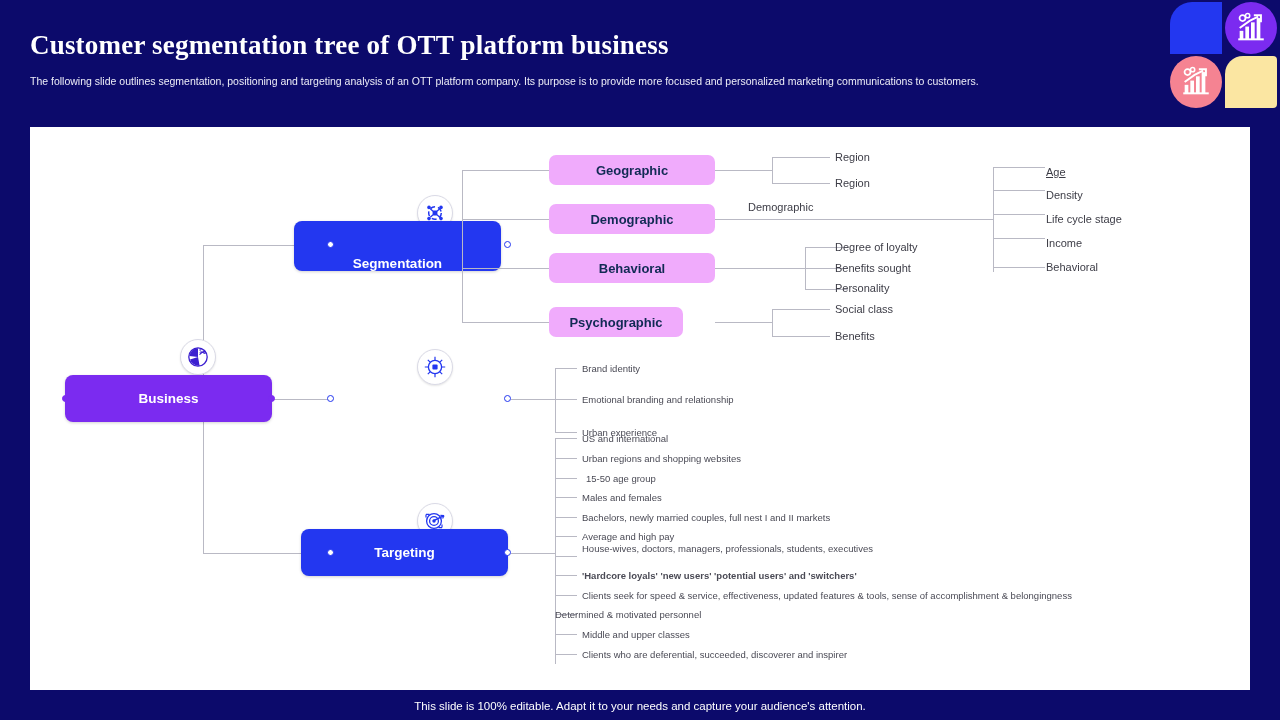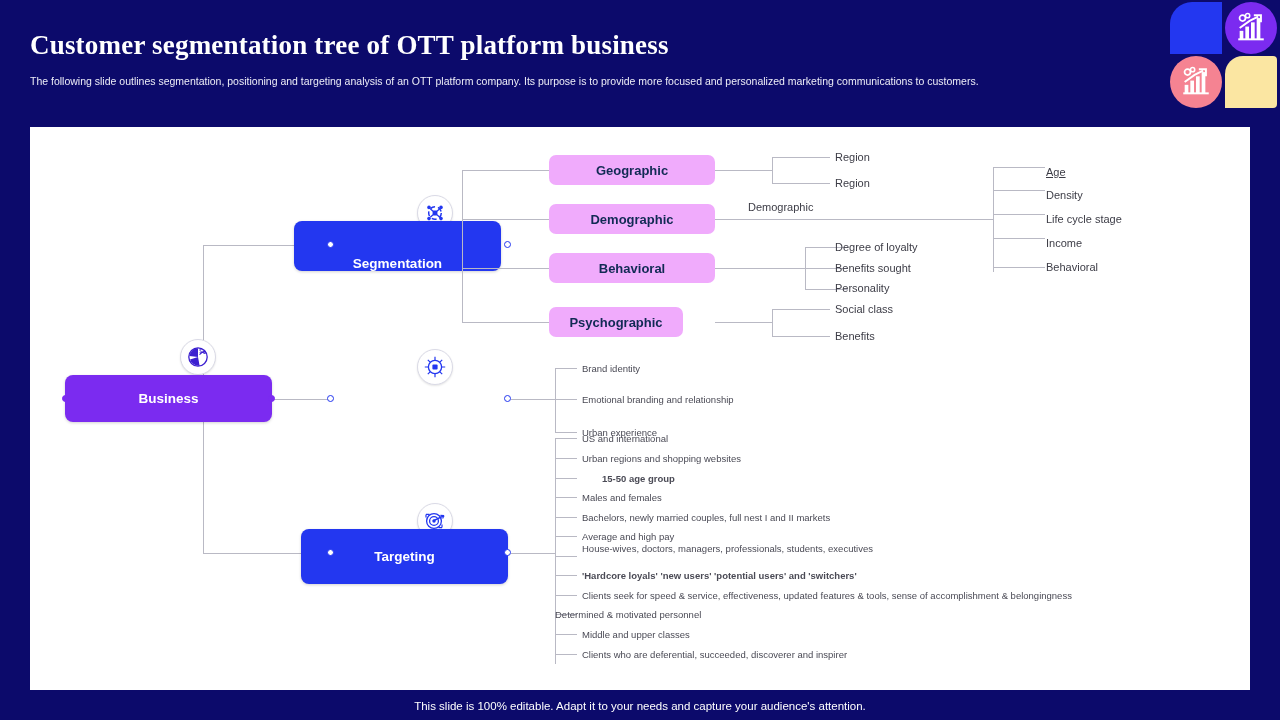--- a/index.html
+++ b/index.html
@@ -232,21 +232,21 @@
   <div class="ricon" style="left:387px;top:376px;">
     <svg viewBox="0 0 24 24">
       <circle cx="11" cy="12" r="7.4" fill="none" stroke="#2337F0" stroke-width="1.3"></circle>
       <circle cx="11" cy="12" r="4.4" fill="none" stroke="#2337F0" stroke-width="1.3"></circle>
       <circle cx="11" cy="12" r="1.7" fill="#2337F0"></circle>
       <path d="M10 12 L21 6.6" stroke="#2337F0" stroke-width="1.4"></path>
       <path d="M21 6.6 L17.4 6.4 M21 6.6 L19.6 9.6" stroke="#2337F0" stroke-width="1.2" fill="none"></path>
       <path d="M3 5.4 H6.6 M3 5.4 V8.6 M19 18.6 H15.4 M19 18.6 V15.4" stroke="#2337F0" stroke-width="1.2" fill="none"></path>
     </svg>
   </div>
-  <div class="node main" style="left:271px;top:402px;width:207px;height:55px;">
+  <div class="node main" style="left:271px;top:402px;width:207px;height:47px;">
     <span>Targeting</span>
   </div>
   <div class="dot" style="left:297px;top:422px;"></div>
   <div class="dot" style="left:474px;top:422px;"></div>
 
   <div class="ln h" style="left:481px;top:426px;width:44px;"></div>
   <div class="ln v" style="left:525px;top:311px;height:226px;"></div>
 
   <div class="ln h" style="left:525px;top:311px;width:22px;"></div>
   <div class="ln h" style="left:525px;top:331px;width:22px;"></div>
@@ -256,21 +256,21 @@
   <div class="ln h" style="left:525px;top:409px;width:22px;"></div>
   <div class="ln h" style="left:525px;top:429px;width:22px;"></div>
   <div class="ln h" style="left:525px;top:448px;width:22px;"></div>
   <div class="ln h" style="left:525px;top:468px;width:22px;"></div>
   <div class="ln h" style="left:525px;top:487px;width:22px;"></div>
   <div class="ln h" style="left:525px;top:507px;width:22px;"></div>
   <div class="ln h" style="left:525px;top:527px;width:22px;"></div>
 
   <div class="leaf" style="left:552px;top:306px;">US and international</div>
   <div class="leaf" style="left:552px;top:326px;">Urban regions and shopping websites</div>
-  <div class="leaf" style="left:572px;top:346px;font-weight:bold;">15-50 age group</div>
+  <div class="leaf" style="left:556px;top:346px;">15-50 age group</div>
   <div class="leaf" style="left:552px;top:365px;">Males and females</div>
   <div class="leaf" style="left:552px;top:385px;">Bachelors, newly married couples, full nest I and II  markets</div>
   <div class="leaf" style="left:552px;top:404px;">Average and high pay</div>
   <div class="leaf" style="left:552px;top:416px;">House-wives, doctors, managers, professionals, students, executives</div>
   <div class="leaf" style="left:552px;top:443px;font-weight:bold;">'Hardcore loyals' 'new users' 'potential users' and 'switchers'</div>
   <div class="leaf" style="left:552px;top:463px;">Clients  seek for speed &amp; service, effectiveness, updated features &amp; tools, sense of accomplishment &amp;  belongingness</div>
   <div class="leaf" style="left:525px;top:482px;">Determined &amp; motivated personnel</div>
   <div class="leaf" style="left:552px;top:502px;">Middle and upper classes</div>
   <div class="leaf" style="left:552px;top:522px;">Clients  who are deferential, succeeded, discoverer and inspirer</div>
 

